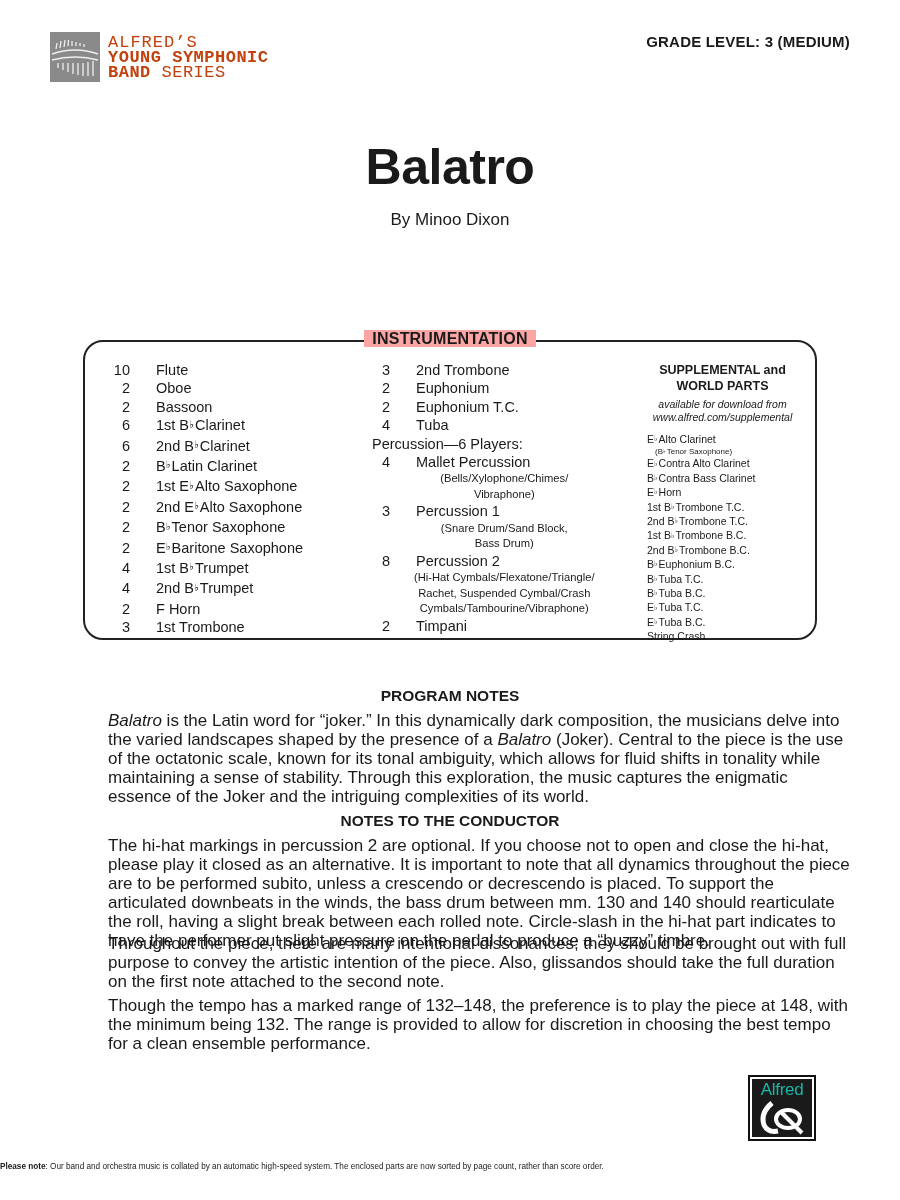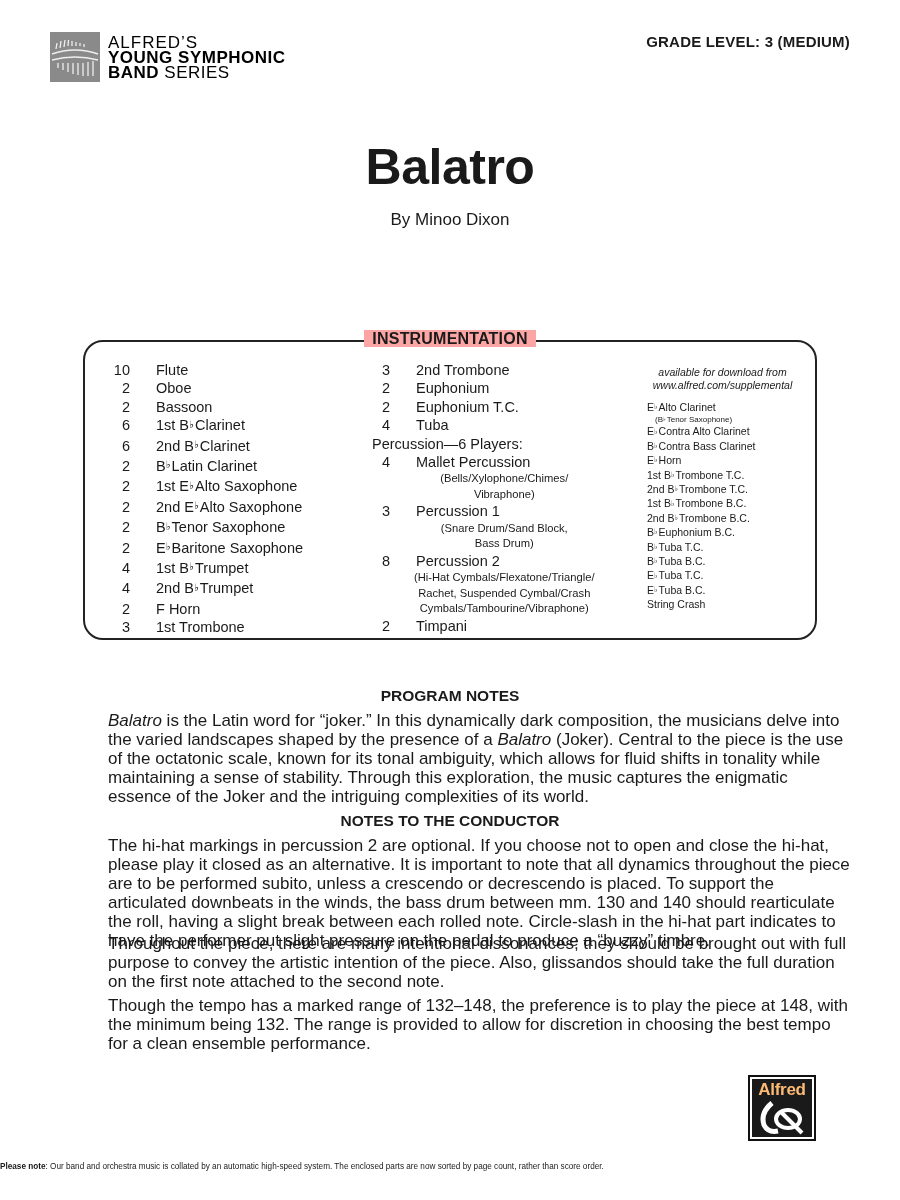--- a/index.html
+++ b/index.html
@@ -2,21 +2,21 @@
 <html><head>
 <meta charset="utf-8">
 <style>
   html, body { margin: 0; padding: 0; background: #ffffff; }
   body { width: 900px; height: 1200px; position: relative; overflow: hidden; color: #1a1a1a; font-family: "Liberation Sans", "DejaVu Sans", sans-serif; }
 
   
   .series-logo { position: absolute; left: 50px; top: 32px; display: flex; align-items: center; }
   .logo-mark { width: 50px; height: 50px; background: #8a8a8a; position: relative; overflow: hidden; }
   .logo-mark svg { position: absolute; left: 0; top: 0; }
-  .logo-text { margin-left: 8px; font-family: Liberation Sans, sans-serif; line-height: 15px; color: #000000; }
+  .logo-text { margin-left: 8px; font-family: Liberation Mono, monospace; line-height: 15px; color: #c2410c; }
   .logo-line1 { font-size: 17px; letter-spacing: 1px; }
   .logo-line2 { font-size: 17px; font-weight: bold; letter-spacing: 0.5px; }
   .logo-line3 { font-size: 17px; letter-spacing: 0.5px; }
   .logo-line3 b { font-weight: bold; }
 
   .grade { position: absolute; right: 50px; top: 33px; font-weight: bold; font-size: 15px; letter-spacing: 0.2px; }
 
   .title { position: absolute; left: 0; width: 900px; top: 138px; text-align: center; font-size: 50px; font-weight: bold; letter-spacing: -0.5px; }
   .byline { position: absolute; left: 0; width: 900px; top: 210px; text-align: center; font-size: 17px; }
 
@@ -43,21 +43,21 @@
 
   .flat { font-size: 0.72em; position: relative; top: -0.25em; margin-right: 1px; }
 
   
   .section-head { position: absolute; left: 0; width: 900px; text-align: center; font-weight: bold; font-size: 15.5px; }
   .para { position: absolute; left: 82px; width: 745px; font-size: 17px; line-height: 19px; margin-left: 26px; }
   .para i { font-style: italic; }
 
   .alfred-logo { position: absolute; left: 748px; top: 1075px; width: 68px; height: 66px; border: 2px solid #111; box-sizing: border-box; background: #fff; padding: 2px; }
   .alfred-inner { width: 100%; height: 100%; background: #1a1a1a; position: relative; }
-  .alfred-word { position: absolute; left: 0; right: 0; top: 1px; text-align: center; color: #fdba74; font-weight: bold; font-size: 17px; letter-spacing: -0.3px; }
+  .alfred-word { position: absolute; left: 0; right: 0; top: 1px; text-align: center; color: #14b8a6; font-weight: normal; font-size: 17px; letter-spacing: -0.3px; }
 
   .footer-note { position: absolute; left: 0; width: 900px; top: 1162px; text-align: left; font-size: 8.2px; }
   .footer-note b { font-weight: bold; }
 </style>
 </head>
 <body>
 
 <div class="series-logo">
   <div class="logo-mark">
     <svg width="50" height="50" viewBox="0 0 50 50">
@@ -198,20 +198,24 @@
       <div class="sub">Rachet, Suspended Cymbal/Crash</div>
       <div class="sub">Cymbals/Tambourine/Vibraphone)</div>
       <div class="row">
         <span class="num c2">2</span>
         <span class="name">Timpani</span>
       </div>
     </div>
 </div>
 
 <div class="supp">
+  <div class="supp-head">
+    <div>SUPPLEMENTAL and</div>
+    <div>WORLD PARTS</div>
+  </div>
   <div class="supp-note">
     <div>available for download from</div>
     <div>www.alfred.com/supplemental</div>
   </div>
   <div class="supp-list" id="supp-list">
       <div><span>E</span><span class="flat">♭</span><span>Alto Clarinet</span></div>
       <div class="s-sub"><span>(B</span><span class="flat">♭</span><span>Tenor Saxophone)</span></div>
       <div><span>E</span><span class="flat">♭</span><span>Contra Alto Clarinet</span></div>
       <div><span>B</span><span class="flat">♭</span><span>Contra Bass Clarinet</span></div>
       <div><span>E</span><span class="flat">♭</span><span>Horn</span></div>

